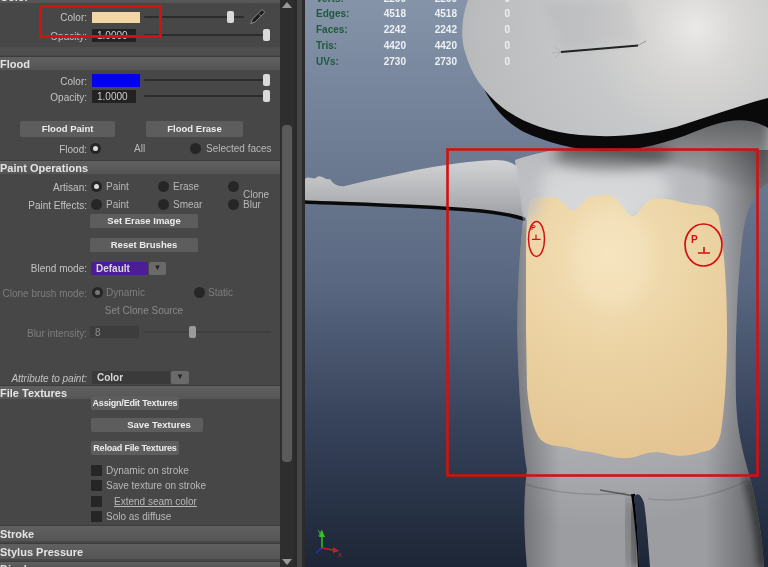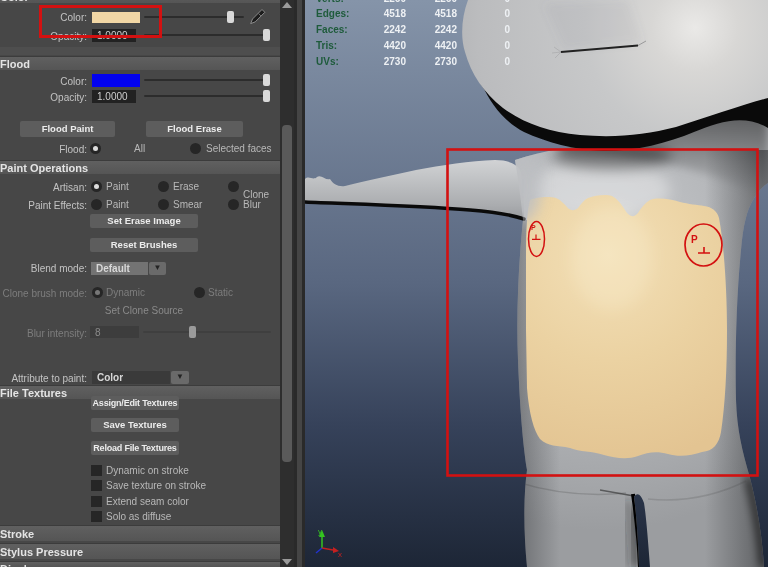--- a/index.html
+++ b/index.html
@@ -79,46 +79,46 @@
   <div class="lbl" style="right:218px;top:199px;">Paint Effects: </div>
   <div class="radio" style="left:91px;top:199px;"></div>
   <div class="txt" style="left:106px;top:198px;">Paint</div>
   <div class="radio" style="left:158px;top:199px;"></div>
   <div class="txt" style="left:173px;top:198px;">Smear</div>
   <div class="radio" style="left:228px;top:199px;"></div>
   <div class="txt" style="left:243px;top:198px;">Blur</div>
   <div class="btn" style="left:90px;top:214px;width:108px;height:14px;line-height:14px;">Set Erase Image</div>
   <div class="btn" style="left:90px;top:238px;width:108px;height:14px;line-height:14px;">Reset Brushes</div>
   <div class="lbl" style="right:218px;top:262px;">Blend mode: </div>
-  <div class="fld" style="left:91px;top:262px;width:57px;height:13px;background:#737373;font-weight:bold;color:#d8d8d8;">Default</div>
+  <div class="fld" style="left:91px;top:262px;width:57px;height:13px;background:#4c1d95;font-weight:bold;color:#d8d8d8;">Default</div>
   <div class="btn" style="left:149px;top:262px;width:17px;height:13px;line-height:12px;font-size:8px;color:#232323;background:#6a6a6a;">▼</div>
   <div class="lbl dl" style="right:218px;top:287px;">Clone brush mode: </div>
   <div class="radio don" style="left:92px;top:287px;"></div>
   <div class="txt dl" style="left:106px;top:286px;">Dynamic</div>
   <div class="radio" style="left:194px;top:287px;"></div>
   <div class="txt dl" style="left:208px;top:286px;">Static</div>
   <div class="txt" style="left:90px;top:304px;width:108px;text-align:center;color:#8a8a8a;">Set Clone Source</div>
   <div class="lbl dl" style="right:218px;top:327px;">Blur intensity: </div>
   <div class="fld" style="left:90px;top:326px;width:49px;height:12px;background:#3d3d3d;color:#8a8a8a;">8</div>
   <div class="trk" style="left:143px;top:331px;width:128px;background:#3f3f3f;"></div>
   <div class="knob" style="left:189px;top:326px;background:#9b9b9b;"></div>
 
   <div class="hdr" style="top:349px;margin-top:36px;">File Textures</div>
-  <div class="lbl" style="right:218px;top:372px;">Attribute to paint: </div>
+  <div class="lbl" style="right:218px;top:372px;font-style:italic;">Attribute to paint: </div>
   <div class="fld" style="left:92px;top:371px;width:78px;height:13px;background:#3a3a3a;font-weight:bold;color:#d8d8d8;">Color</div>
   <div class="btn" style="left:171px;top:371px;width:18px;height:13px;line-height:12px;font-size:8px;color:#232323;background:#6a6a6a;">▼</div>
   <div class="btn" style="left:91px;top:396px;width:88px;height:14px;line-height:14px;font-size:9px;letter-spacing:-0.2px;">Assign/Edit Textures</div>
-  <div class="btn" style="left:91px;top:418px;width:88px;height:14px;line-height:14px;">Save Textures</div>
+  <div class="btn" style="left:91px;top:418px;width:88px;height:14px;line-height:14px;padding-left:24px;">Save Textures</div>
   <div class="btn" style="left:91px;top:441px;width:88px;height:14px;line-height:14px;font-size:9px;letter-spacing:-0.2px;">Reload File Textures</div>
   <div class="chk" style="left:91px;top:465px;"></div>
   <div class="txt" style="left:106px;top:464px;">Dynamic on stroke</div>
   <div class="chk" style="left:91px;top:480px;"></div>
   <div class="txt" style="left:106px;top:479px;">Save texture on stroke</div>
   <div class="chk" style="left:91px;top:496px;"></div>
-  <div class="txt" style="left:106px;top:495px;">Extend seam color</div>
+  <div class="txt" style="left:114px;top:495px;text-decoration:underline;">Extend seam color</div>
   <div class="chk" style="left:91px;top:511px;"></div>
   <div class="txt" style="left:106px;top:510px;">Solo as diffuse</div>
   <div class="hdr" style="top:543px;height:16px;line-height:16px;">Stylus Pressure</div>
   <div class="hdr" style="top:525px;height:16px;line-height:16px;">Stroke</div>
   <div class="hdr" style="top:561px;height:6px;">Display</div>
 </div>
 <div id="sbar"></div>
 <div id="sthumb"></div>
 <svg style="position:absolute;left:280px;top:1px;" width="14" height="8" viewBox="0 0 14 8">
     <path d="M7,1 L12,7 L2,7 Z" fill="#9a9a9a"></path>

